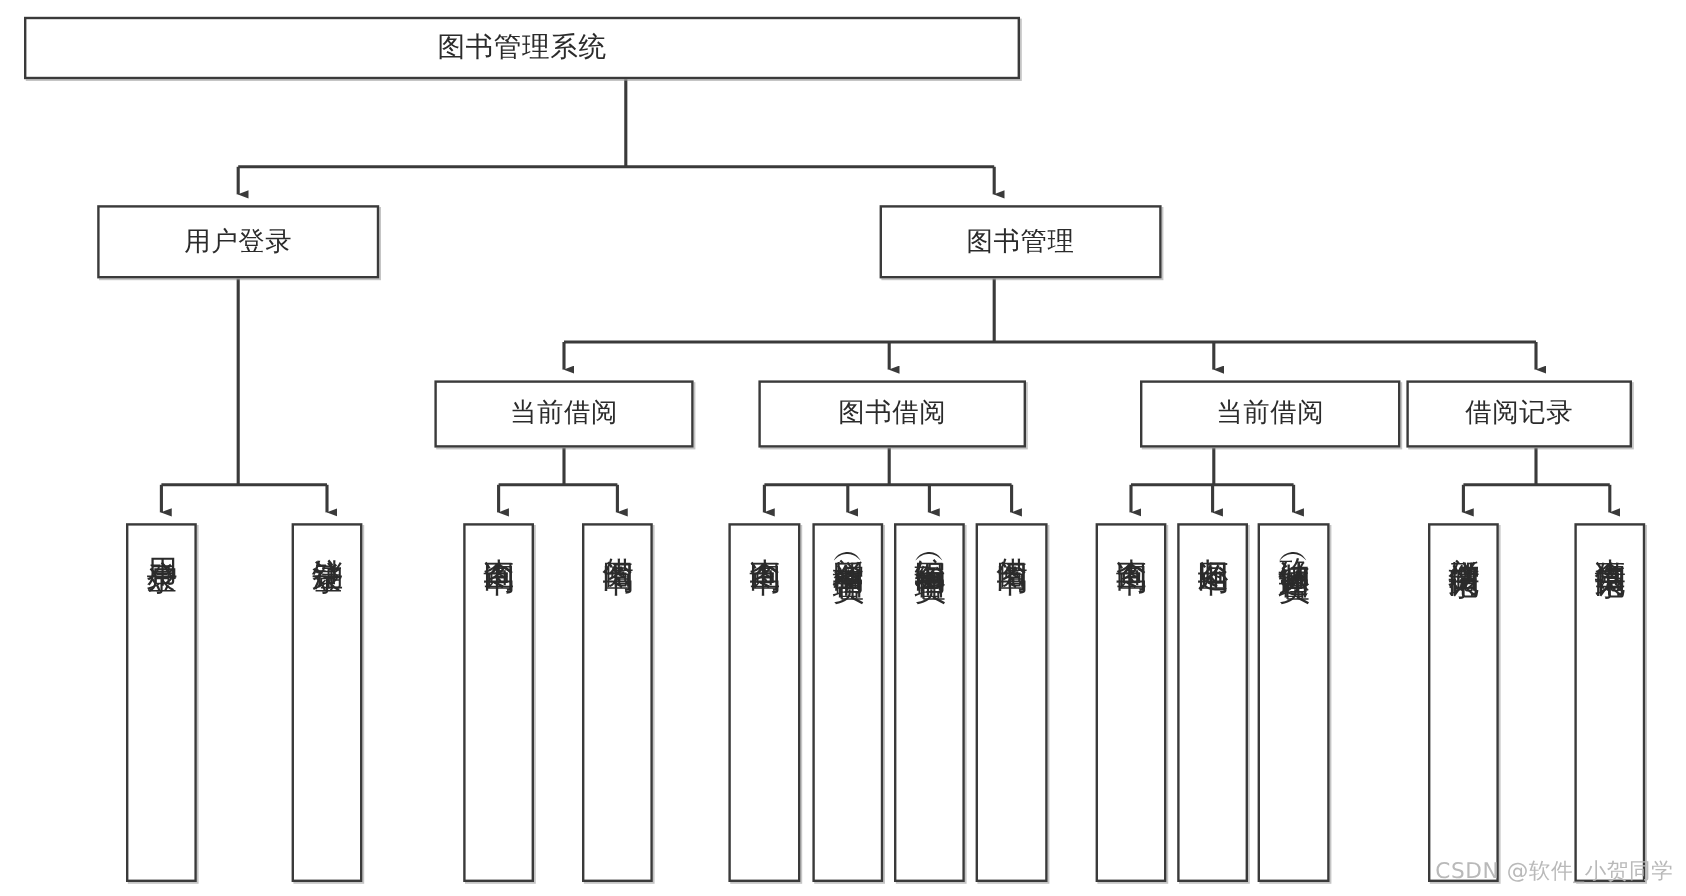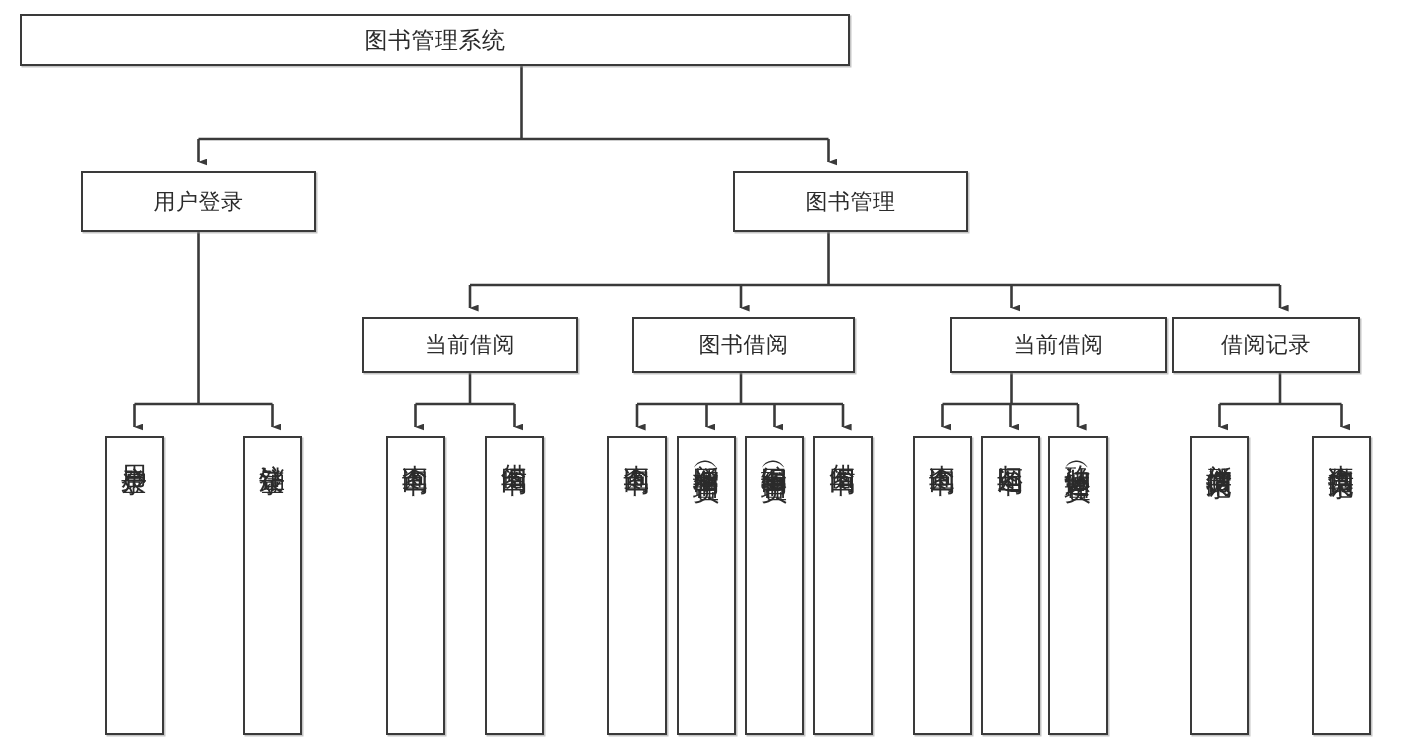--- a/index.html
+++ b/index.html
@@ -172,13 +172,14 @@
         <span class="label">确认归还（管理员）</span>
       </div>
       <div class="node vert" style="left: 1190px; top: 436px; width: 59px; height: 299px;">
         <span class="label">新增借阅记录</span>
       </div>
       <div class="node vert" style="left: 1312px; top: 436px; width: 59px; height: 299px;">
         <span class="label">查询借阅记录</span>
       </div>
     </div>
 
+  <div class="watermark" style="left: 1196px; top: 714px; color: rgb(185, 185, 185);">CSDN @软件_小贺同学</div>
 </div>
 
 </body></html>

